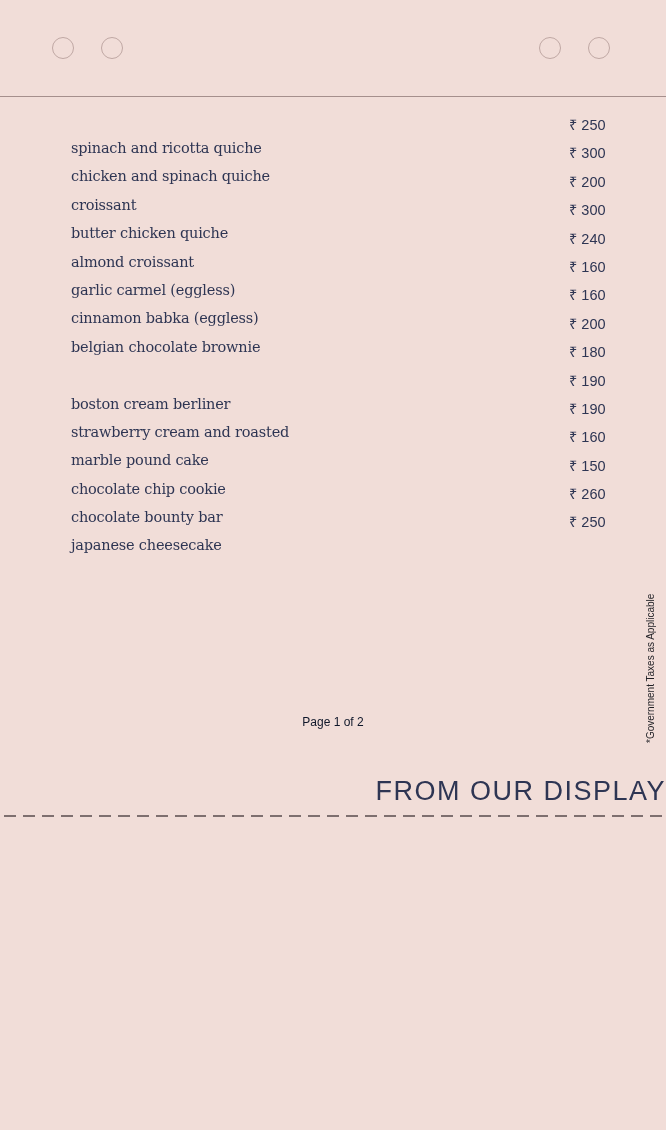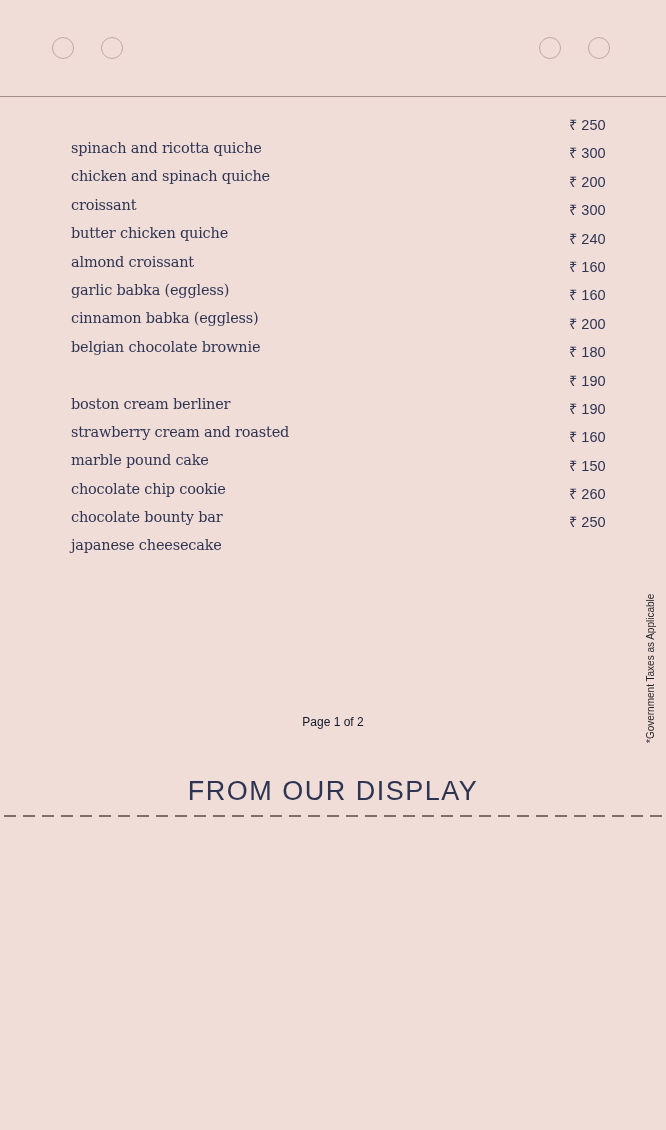--- a/index.html
+++ b/index.html
@@ -30,21 +30,21 @@
       position: absolute; left: 645px; top: 583px; width: 160px; height: 14px;
       font-family: "Liberation Sans", sans-serif; font-size: 10px; color: #1f1f24;
       transform-origin: 0 0; transform: translate(0, 160px) rotate(-90deg);
       white-space: nowrap;
     }
     .page-num {
       position: absolute; left: 0; top: 715px; width: 666px; text-align: center;
       font-family: "Liberation Sans", sans-serif; font-size: 12px; color: #0f172a;
     }
     .section-title {
-      position: absolute; left: 0; top: 776px; width: 666px; text-align: center;
+      position: absolute; left: 0; top: 776px; width: 666px; text-align: right;
       font-family: "Liberation Sans", sans-serif; font-size: 27px; letter-spacing: 1.5px;
       color: #2e3553; font-weight: normal;
     }
     .dashes {
       position: absolute; left: 4px; top: 815px; width: 658px; height: 2px;
       background: repeating-linear-gradient(to right, #7e6f6f 0 12px, transparent 12px 19px);
     }
   </style>
 </head>
 <body>
@@ -72,21 +72,21 @@
     </div>
   <div class="row">
       <span class="name">butter chicken quiche</span>
       <span class="price">₹ 300</span>
     </div>
   <div class="row">
       <span class="name">almond croissant</span>
       <span class="price">₹ 240</span>
     </div>
   <div class="row">
-      <span class="name">garlic babka (eggless)</span>
+      <span class="name">garlic carmel (eggless)</span>
       <span class="price">₹ 160</span>
     </div>
   <div class="row">
       <span class="name">cinnamon babka (eggless)</span>
       <span class="price">₹ 160</span>
     </div>
   <div class="row">
       <span class="name">belgian chocolate brownie</span>
       <span class="price">₹ 200</span>
     </div>

